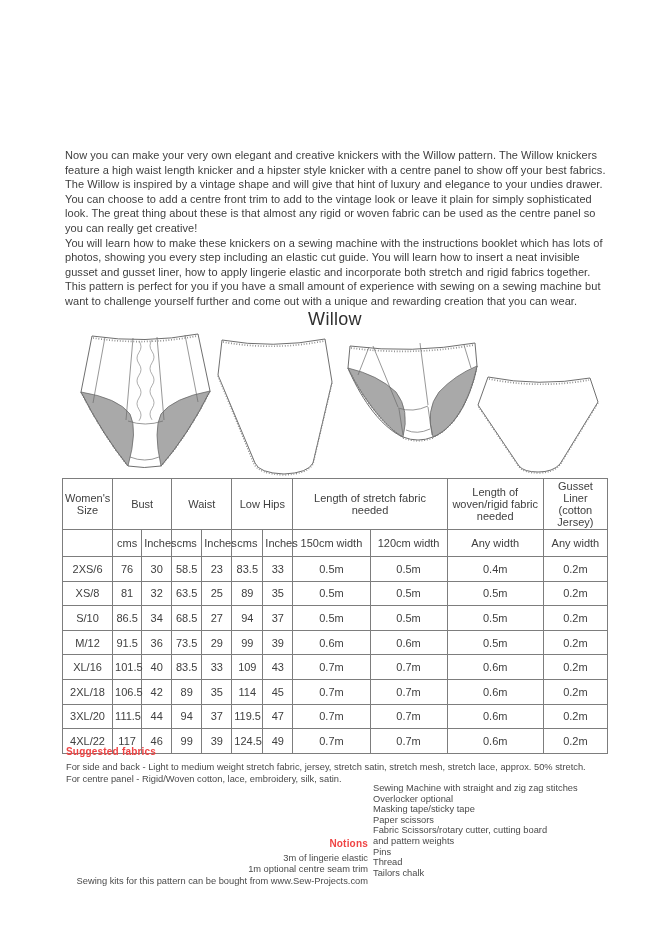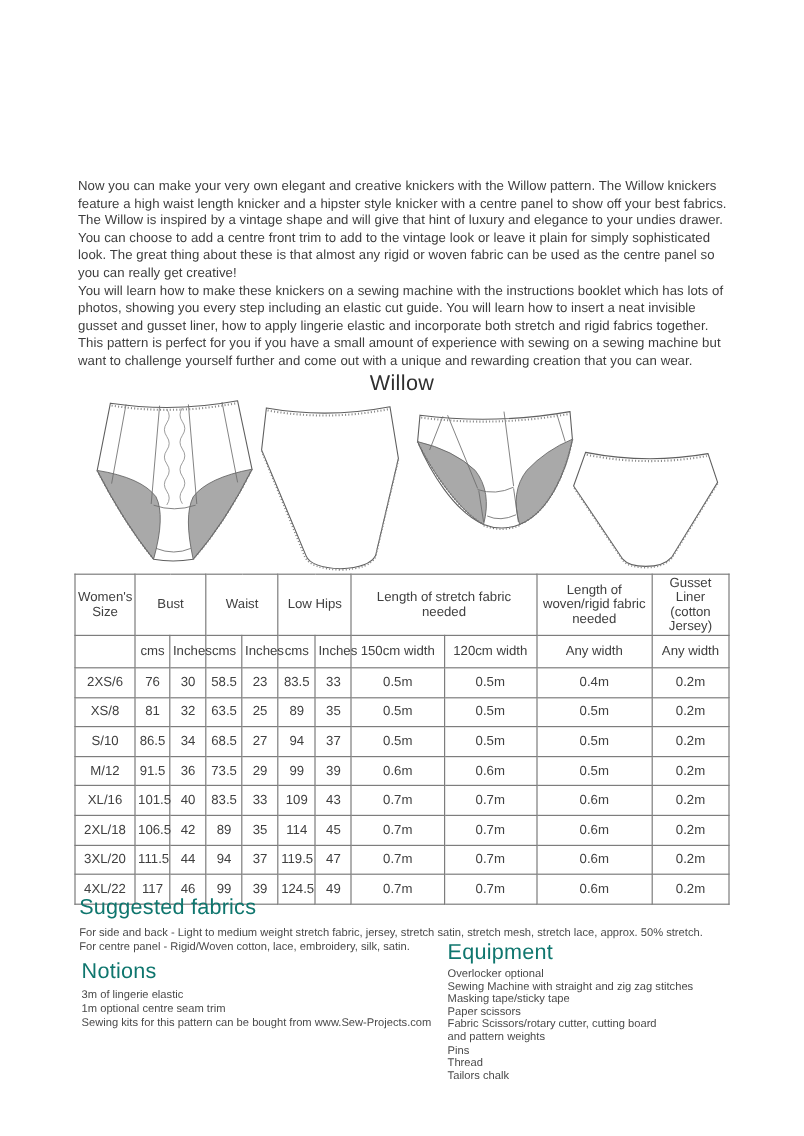--- a/index.html
+++ b/index.html
@@ -21,25 +21,25 @@
     border-collapse:collapse;table-layout:fixed;
     font-size:11px;color:#404040;
   }
   table.size-table th, table.size-table td{
     border:1px solid #7d7d7d;text-align:center;vertical-align:middle;
     font-weight:normal;padding:1px 2px;
   }
   table.size-table thead tr.h1{height:24px;}
   table.size-table thead tr.h2{height:27px;}
   table.size-table tbody tr{height:24.6px;margin-top:24px;}
-  .sec-heading{font-size:18px;color:#0f766e;letter-spacing:.2px;}
+  .sec-heading{font-size:10px;color:#ef4444;letter-spacing:.2px;font-weight:bold;}
   .small-text{font-size:9.3px;color:#4a4a4a;line-height:12px;}
   .fabrics{position:absolute;left:66px;top:746px;width:540px;}
   .fabrics .sec-heading{margin-bottom:4px;}
-  .notions{position:absolute;left:68px;top:799px;width:300px;}
+  .notions{position:absolute;left:68px;top:838px;width:300px;text-align:right;}
   .notions .sec-heading{margin-bottom:4px;}
   .notions .list div{font-size:9.3px;color:#4a4a4a;line-height:11.4px;}
   .equipment{position:absolute;left:373px;top:783px;width:260px;}
   .equipment .sec-heading{margin-bottom:2px;}
   .equipment .list div{font-size:9.3px;color:#4a4a4a;line-height:10.6px;}
 </style>
 </head>
 <body>
 
 <div class="intro">
@@ -249,24 +249,23 @@
 <div class="notions">
   <div class="sec-heading">Notions</div>
   <div class="list">
       <div>3m of lingerie elastic</div>
       <div>1m optional centre seam trim</div>
       <div>Sewing kits for this pattern can be bought from www.Sew-Projects.com</div>
     </div>
 </div>
 
 <div class="equipment">
-  <div class="sec-heading">Equipment</div>
   <div class="list">
+      <div>Sewing Machine with straight and zig zag stitches</div>
       <div>Overlocker optional</div>
-      <div>Sewing Machine with straight and zig zag stitches</div>
       <div>Masking tape/sticky tape</div>
       <div>Paper scissors</div>
       <div>Fabric Scissors/rotary cutter, cutting board</div>
       <div>and pattern weights</div>
       <div>Pins</div>
       <div>Thread</div>
       <div>Tailors chalk</div>
     </div>
 </div>
 

